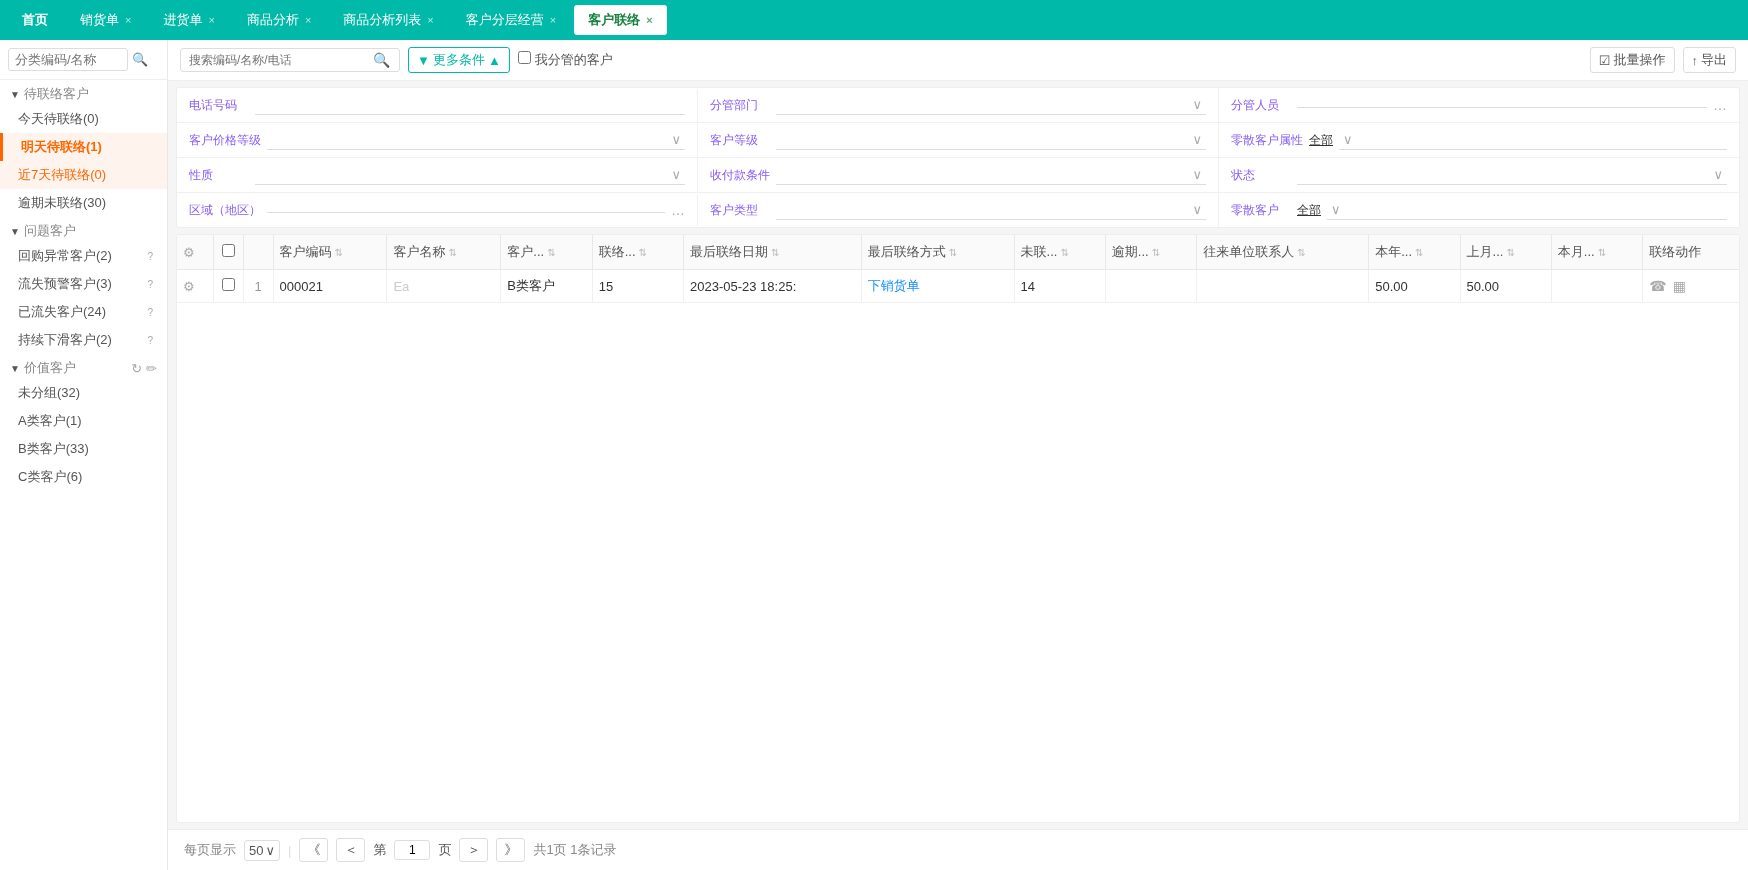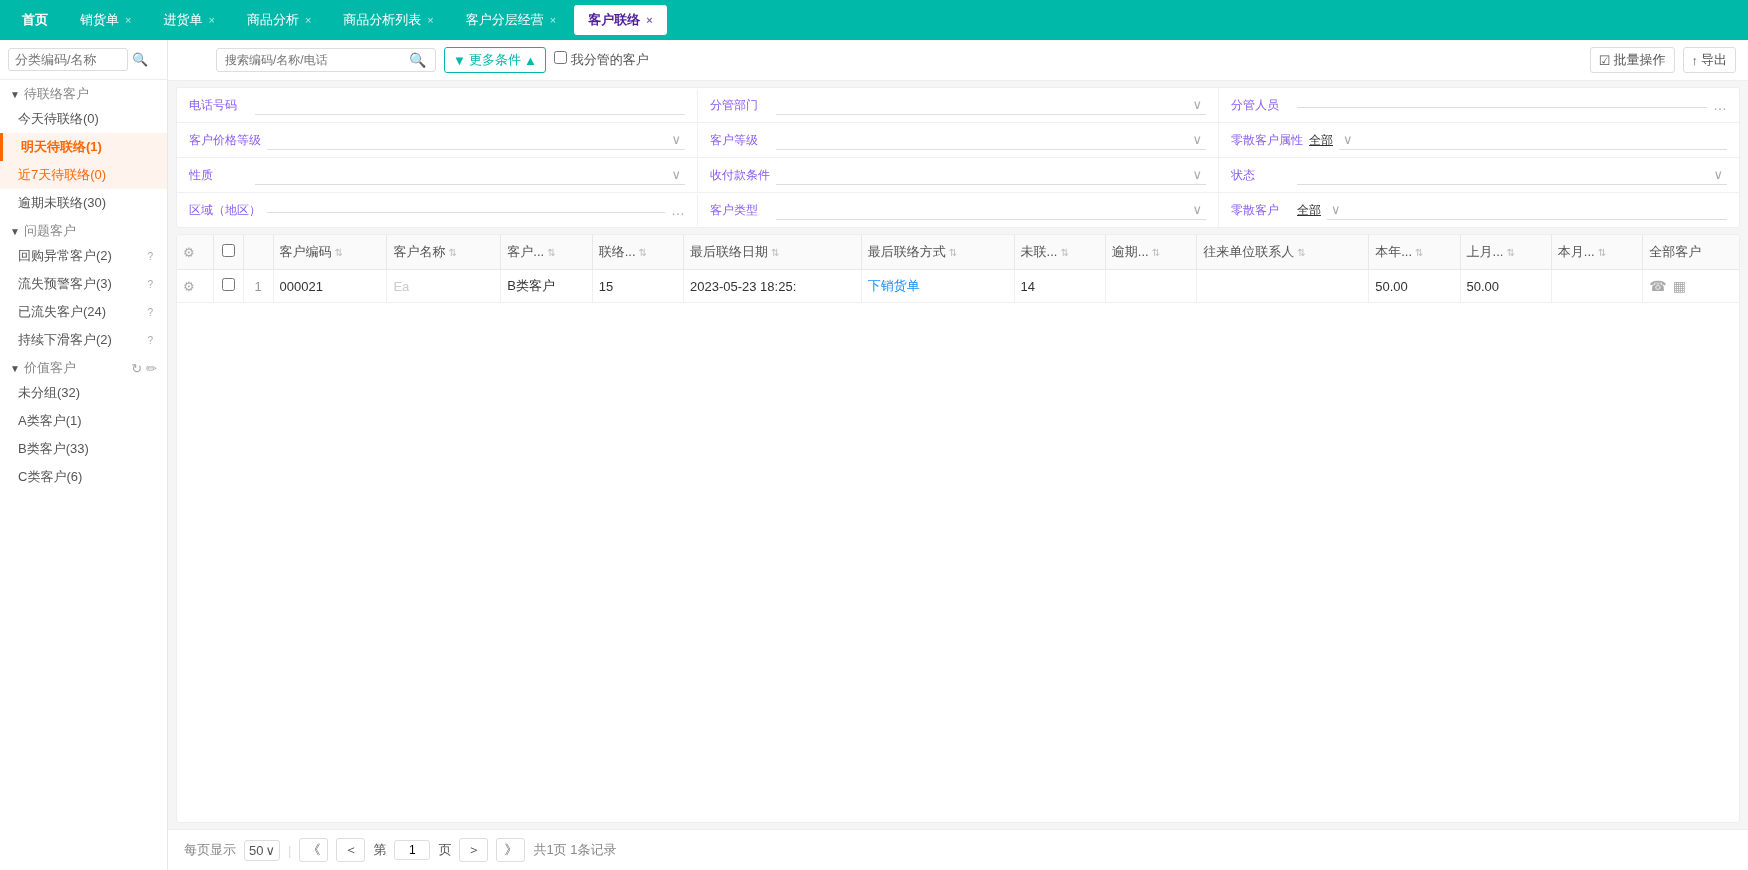--- a/index.html
+++ b/index.html
@@ -18,21 +18,21 @@
       color: #fff;
       padding: 6px 14px;
       cursor: pointer;
       white-space: nowrap;
       display: flex;
       align-items: center;
       gap: 4px;
       border-radius: 3px;
       font-size: 13px;
     }
-    .nav-item.active { background: #fff; color: #4c1d95; font-weight: bold; }
+    .nav-item.active { background: #fff; color: #15803d; font-weight: bold; }
     .nav-item .close-x {
       font-size: 11px;
       opacity: 0.7;
       margin-left: 2px;
     }
     .nav-home { font-weight: bold; }
 
     
     .main-layout {
       display: flex;
@@ -122,21 +122,20 @@
       flex-shrink: 0;
     }
     .toolbar-search {
       display: flex;
       align-items: center;
       border: 1px solid #ddd;
       border-radius: 3px;
       padding: 3px 8px;
       width: 220px;
       gap: 4px;
-      margin-left: 36px;
     }
     .toolbar-search input {
       border: none;
       outline: none;
       font-size: 12px;
       width: 100%;
     }
     .toolbar-search .icon { color: #aaa; font-size: 14px; cursor: pointer; }
     .more-conditions {
       display: flex;
@@ -664,21 +663,21 @@
                 <span class="sort-icon">⇅</span>
               </div>
             </th>
             <th>
               <div class="th-sort">
                 <span>本月...</span>
                 <span class="sort-icon">⇅</span>
               </div>
             </th>
             <th>
-              <span>全部客户</span>
+              <span>联络动作</span>
             </th>
           </tr>
         </thead>
         <tbody id="table-body">
 
         <tr>
       <td class="settings-icon-cell"><span>⚙</span></td>
       <td class="checkbox-cell"><input type="checkbox" style=""></td>
       <td class="num-cell">1</td>
       <td>000021</td>

